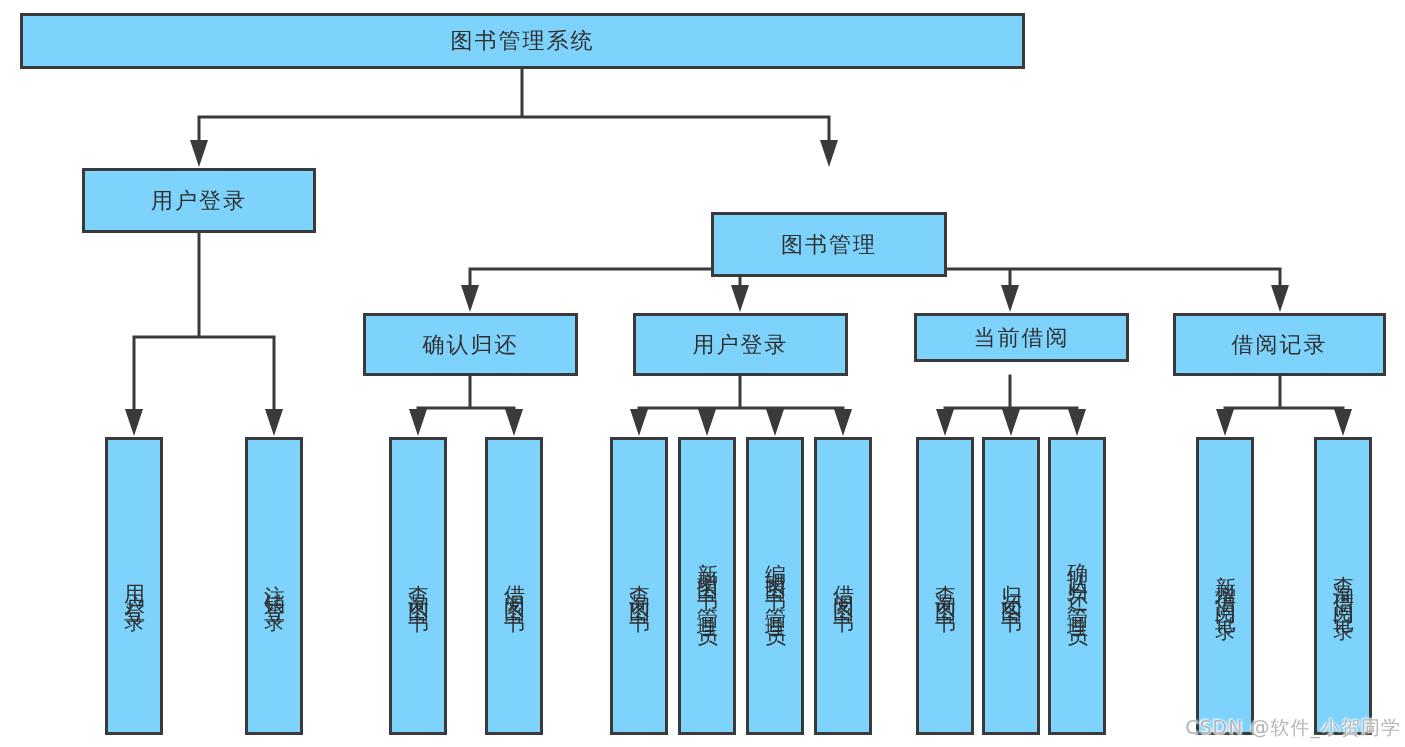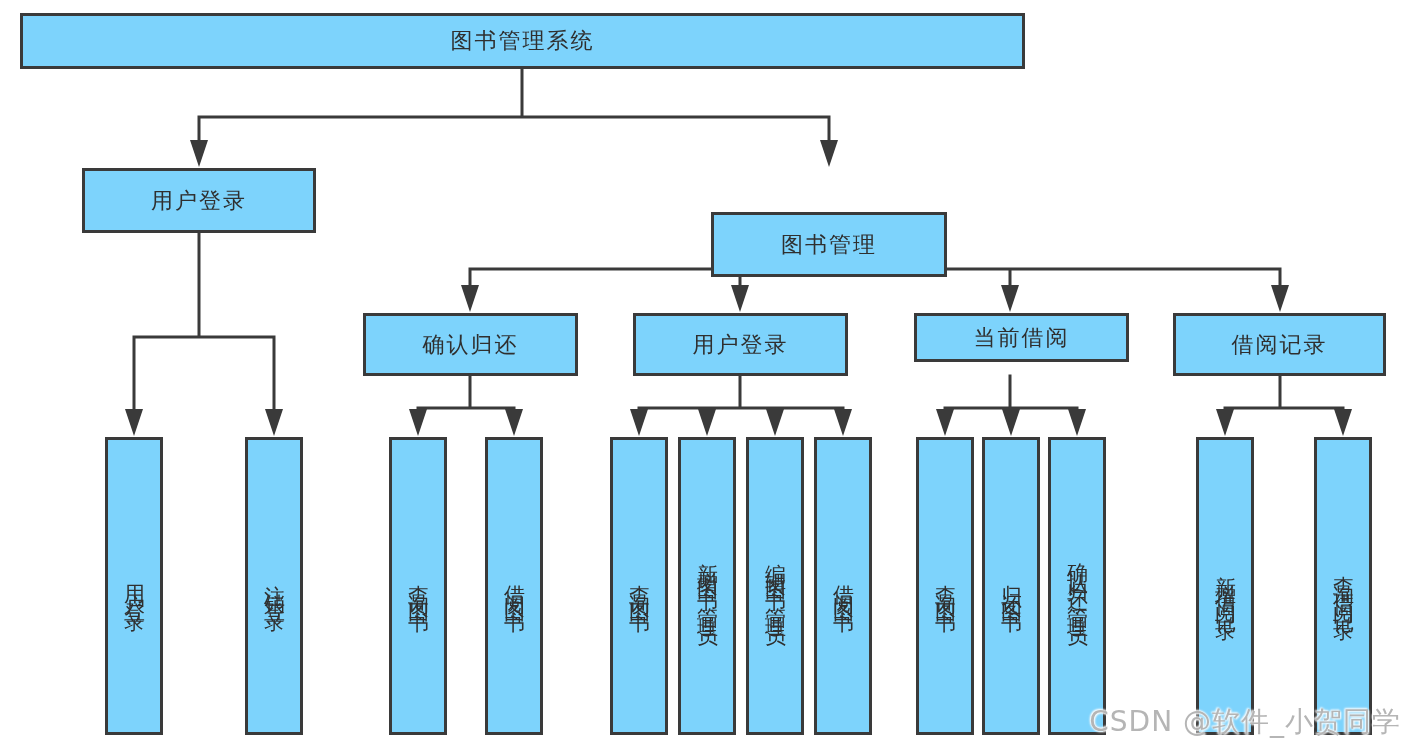--- a/index.html
+++ b/index.html
@@ -68,21 +68,21 @@
   .l6  { left: 746px; }
   .l7  { left: 814px; }
   .l8  { left: 916px; }
   .l9  { left: 982px; }
   .l10 { left: 1048px; }
   .l11 { left: 1196px; }
   .l12 { left: 1314px; }
   .watermark {
     position: absolute;
     right: 4px; bottom: 6px;
-    font-size: 28px;
+    font-size: 19px;
     letter-spacing: 1px;
     color: #b5b5b5;
     text-shadow: 0 0 3px #ffffff, 1px 1px 2px #ffffff, -1px -1px 2px #ffffff;
     z-index: 5;
     white-space: nowrap;
   }
 </style>
 </head>
 <body>
 

